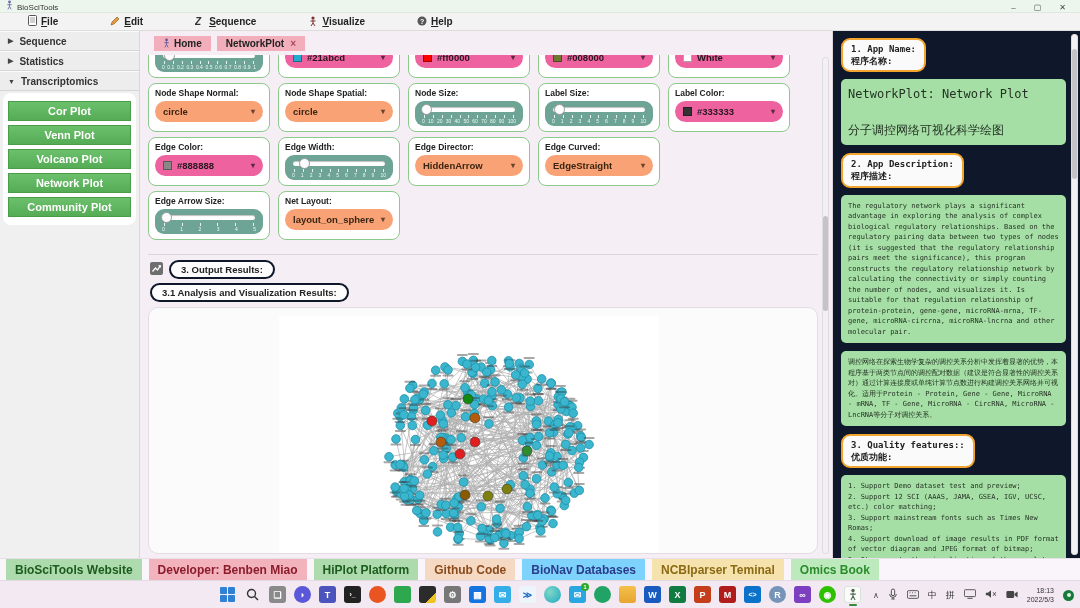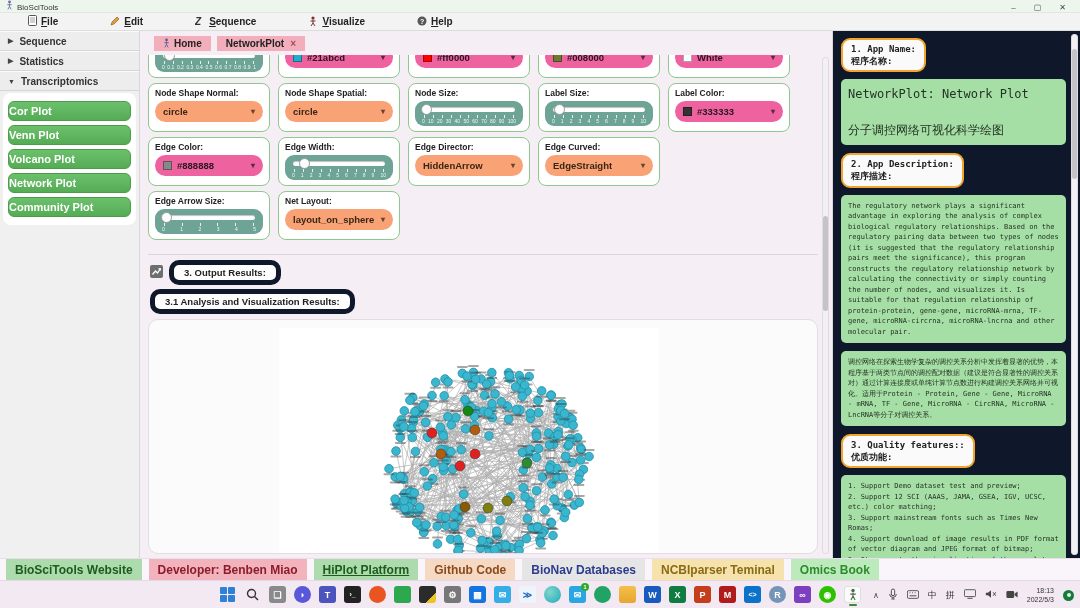--- a/index.html
+++ b/index.html
@@ -18,21 +18,21 @@
   .menu-item u { text-decoration:underline; }
 
   
   .body-row { flex:1; display:flex; min-height:0; }
 
   
   .sidebar { width:140px; background:#f0f0f0; border-right:1px solid #d8d8d8; font-size:10px; }
   .acc-header { height:20px; display:flex; align-items:center; gap:6px; padding-left:8px; background:#ededed; border-bottom:1px solid #d5d5d5; border-top:1px solid #fbfbfb; font-weight:bold; color:#333; cursor:pointer; }
   .acc-arrow { font-size:7px; color:#444; }
   .side-panel { background:#fff; border-radius:8px; margin:2px 3px; padding:4px 5px; }
-  .side-btn { display:block; width:100%; height:20px; margin:4px 0; border:1px solid #4a9e4a; border-radius:6px; background:linear-gradient(#6cc06c,#55ac55); color:#fff; font-weight:bold; font-size:11px; text-align:left; line-height:18px; cursor:pointer; font-family:"Liberation Sans",sans-serif; }
+  .side-btn { display:block; width:100%; height:20px; margin:4px 0; border:1px solid #4a9e4a; border-radius:0; background:linear-gradient(#6cc06c,#55ac55); color:#fff; font-weight:bold; font-size:11px; text-align:center; line-height:18px; cursor:pointer; font-family:"Liberation Sans",sans-serif; }
 
   
   .main { flex:1; background:#f6eef5; position:relative; min-width:0; padding:0 14px 0 8px; display:flex; flex-direction:column; }
   .tabrow { height:24px; display:flex; align-items:center; gap:6px; padding-left:6px; }
   .tab { background:#f2aeba; border-radius:0; padding:2px 9px; font-size:10px; font-weight:bold; color:#222; display:flex; align-items:center; gap:4px; cursor:pointer; }
   .tab .close-x { color:#a8485c; font-weight:bold; margin-left:2px; }
 
   .ctrl-scroll { height:197px; overflow:hidden; }
   .ctrl-row { display:flex; gap:8px; margin-bottom:5px; }
   .ctrl-row.clip { margin-top:-13px; }
@@ -45,21 +45,21 @@
   .swatch { width:9px; height:9px; margin-right:5px; border:1px solid rgba(0,0,0,.35); display:inline-block; flex:none; }
   .sliderbox { background:#6da495; border-radius:9px; padding:4px 6px 2px 6px; }
   .groove { position:relative; height:5px; background:#fff; border-radius:3px; margin:2px 2px 3px 2px; box-shadow:inset 0 1px 1px rgba(0,0,0,.25); }
   .handle { position:absolute; top:-3.5px; width:11px; height:11px; border-radius:50%; background:#fdfdfd; border:1px solid #999; margin-left:-5px; cursor:pointer; }
   .ticks { display:flex; justify-content:space-between; padding:0 3px; height:3px; }
   .ticks i { width:1px; height:3px; background:rgba(255,255,255,.85); }
   .tick-labels { display:flex; justify-content:space-between; font-size:5px; color:#eef6f2; padding:0 1px; line-height:6px; }
 
   .divider { border-top:1px solid #ddd5dc; margin:2px 0 4px 0; }
   .out-row { display:flex; align-items:center; gap:6px; margin:1px 0 4px 2px; }
-  .badge-pill { background:#fdfdfd; border:5px solid #0f172a; border-radius:10px; padding:2px 10px; font-size:9.5px; font-weight:bold; color:#222; width:fit-content; }
+  .badge-pill { background:#fdfdfd; border:2px solid #0f172a; border-radius:10px; padding:2px 10px; font-size:9.5px; font-weight:bold; color:#222; width:fit-content; }
   .sub-pill { margin:0 0 5px 2px; }
 
   .plot-panel { flex:1; background:#fcfbfc; border:1px solid #e3dce2; border-radius:10px; margin-bottom:4px; position:relative; overflow:hidden; }
   .plot-white { position:absolute; left:130px; top:8px; width:380px; height:246px; background:#fff; }
 
   .vscroll { position:absolute; width:7px; background:#f2f0f2; border:1px solid #e0dbe0; border-radius:3px; }
   .vscroll .thumb { position:absolute; left:0; width:5px; background:#c6c3c6; border-radius:3px; }
   .main .vscroll { right:3px; top:26px; bottom:4px; }
   .main .thumb { top:158px; height:95px; }
 
@@ -1294,23 +1294,23 @@
 7. Support directed regulation network and undirected regulation network.</div>
       <div class="vscroll">
           <div class="thumb"></div>
         </div>
     </div>
   </div>
 
   <div class="linksbar" id="linksbar">
       <span class="link-pill" style="background: rgb(174, 219, 174); color: rgb(28, 92, 28);">BioSciTools Website</span>
       <span class="link-pill" style="background: rgb(243, 179, 189); color: rgb(140, 28, 44);">Developer: Benben Miao</span>
-      <span class="link-pill" style="background: rgb(174, 219, 174); color: rgb(28, 92, 28); text-decoration: underline;">HiPlot Platform</span>
+      <span class="link-pill" style="background: rgb(174, 219, 174); color: rgb(28, 92, 28);">HiPlot Platform</span>
       <span class="link-pill" style="background: rgb(246, 217, 194); color: rgb(138, 74, 28);">Github Code</span>
-      <span class="link-pill" style="background: #e5e5e5; color: rgb(44, 60, 140);">BioNav Databases</span>
+      <span class="link-pill" style="background: #7dd3fc; color: rgb(44, 60, 140);">BioNav Databases</span>
       <span class="link-pill" style="background: rgb(246, 226, 172); color: rgb(138, 106, 20);">NCBIparser Teminal</span>
       <span class="link-pill" style="background: rgb(188, 234, 188); color: rgb(44, 140, 44);">Omics Book</span>
     </div>
 
   <div class="taskbar">
     <div class="tb-icons" id="tb-icons">
         <div class="tb-ico">
           <span class="winlogo">
             <i></i>
             <i></i>

